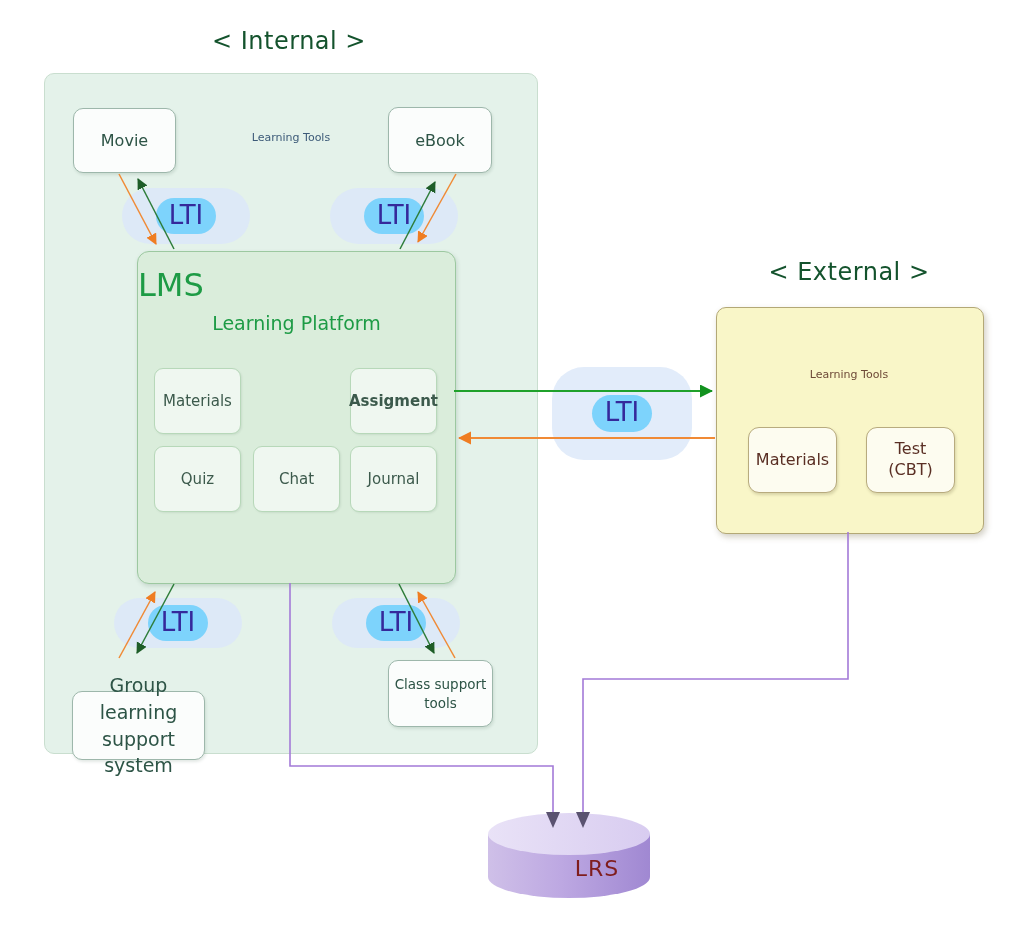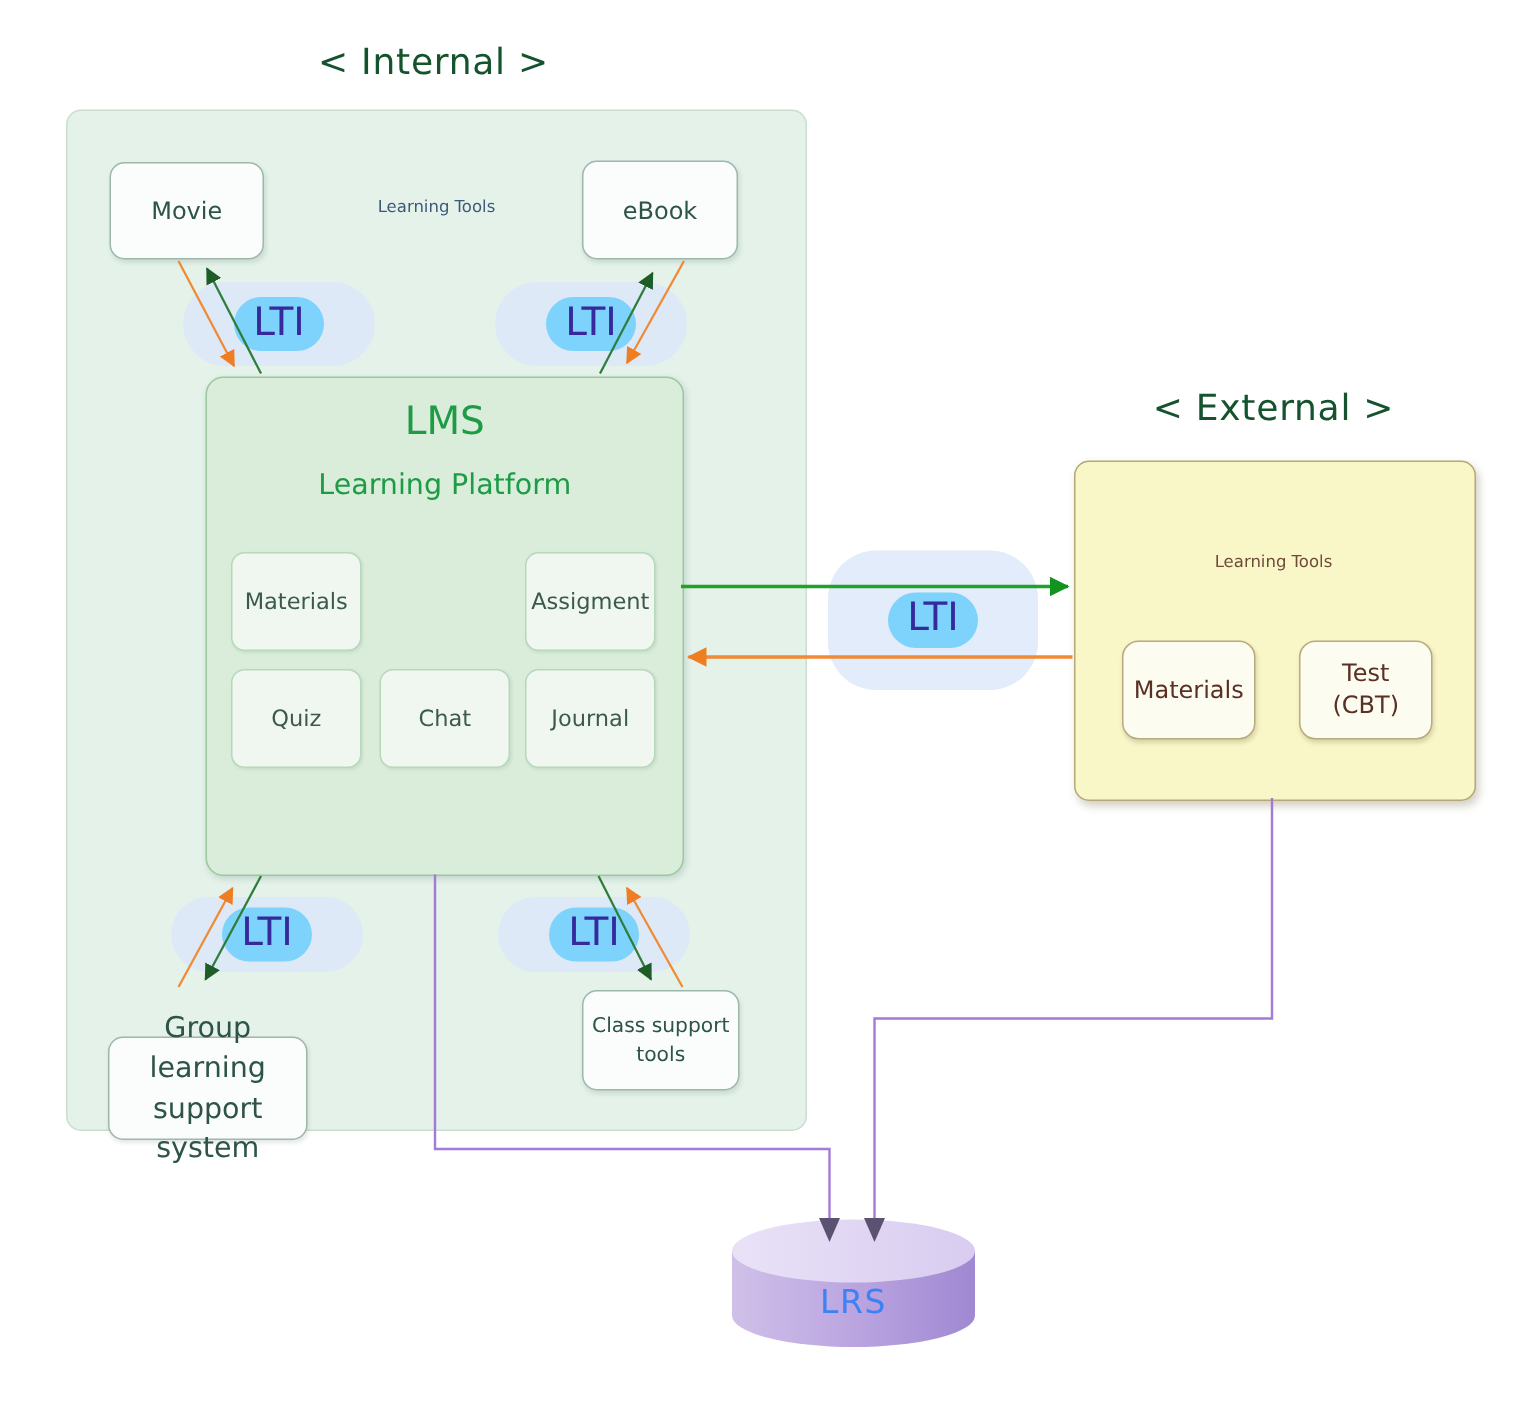--- a/index.html
+++ b/index.html
@@ -42,28 +42,28 @@
   .node-ebook { left:388px; top:107px; width:102px; height:64px; }
   .node-group { left:72px;  top:659px; width:131px; height:67px; font-size:19px; line-height:1.4;margin-top:32px; }
   .node-class { left:388px; top:660px; width:103px; height:65px; font-size:13.5px; line-height:1.4; }
   .two-line { white-space:pre-line; }
 
   .lt-label { position:absolute; text-align:center; font-size:11px; }
   .lt-label-int { left:216px; top:131px; width:150px; color:#3c5a78; }
   .lt-label-ext { left:773px; top:368px; width:152px; color:#6e4a38; }
 
   
-  .lms-title    { position:absolute; top:14px;  left:0; width:100%; text-align:center; font-size:26px; color:#1d9b45; }
+  .lms-title    { position:absolute; top:14px;  left:0; width:100%; text-align:left; font-size:32px; color:#1d9b45; }
   .lms-subtitle { position:absolute; top:60px;  left:0; width:100%; text-align:center; font-size:19px; color:#1d9b45; }
   .module {
     position:absolute; width:85px; height:64px; background:#eff7f0; border:1px solid #b7d8b9;
     border-radius:9px; display:flex; align-items:center; justify-content:center; text-align:center;
     font-size:15px; color:#3c5a4c; box-shadow:1px 1px 2px rgba(60,90,70,0.10);
   }
-  .m1 { left:16px;  top:116px; } .m2 { left:115px; top:116px; } .m3 { left:212px; top:116px; }
+  .m1 { left:16px;  top:116px; } .m2 { left:115px; top:116px; } .m3 { left:212px; top:116px;font-weight:bold; }
   .m4 { left:16px;  top:194px; } .m5 { left:115px; top:194px; } .m6 { left:212px; top:194px; }
 
   
   .ext-node {
     position:absolute; width:87px; height:64px; background:#fdfcf0; border:1px solid #b8ab7e;
     border-radius:11px; display:flex; align-items:center; justify-content:center; text-align:center;
     font-size:16px; color:#5a2f24; box-shadow:1px 2px 3px rgba(90,80,40,0.2); line-height:1.3;
   }
   .ext-materials { left:31px;  top:119px; }
   .ext-test     { left:149px; top:119px; }
@@ -81,21 +81,21 @@
   .pill-tr  { left:330px; top:188px; width:128px; height:56px; }
   .pill-mid { left:552px; top:367px; width:140px; height:93px; border-radius:32px; background:#e2ecfa; }
   .pill-bl  { left:114px; top:598px; width:128px; height:50px; }
   .pill-br  { left:332px; top:598px; width:128px; height:50px; }
 
   
   .connector-layer { position:absolute; left:0; top:0; width:1024px; height:938px; pointer-events:none; z-index:5; }
 
   .lrs-label {
     position:absolute; left:488px; top:856px; width:162px; text-align:center;
-    font-size:22px; color:#3b82f6; letter-spacing:1px; z-index:6;
+    font-size:22px; color:#7f1d1d; letter-spacing:1px; z-index:6;padding-left:28px;
   }
 </style>
 </head>
 <body>
 
 <div class="canvas">
 
   <div class="zone-title internal-title">&lt; Internal &gt;</div>
   <div class="zone-title external-title">&lt; External &gt;</div>
 

